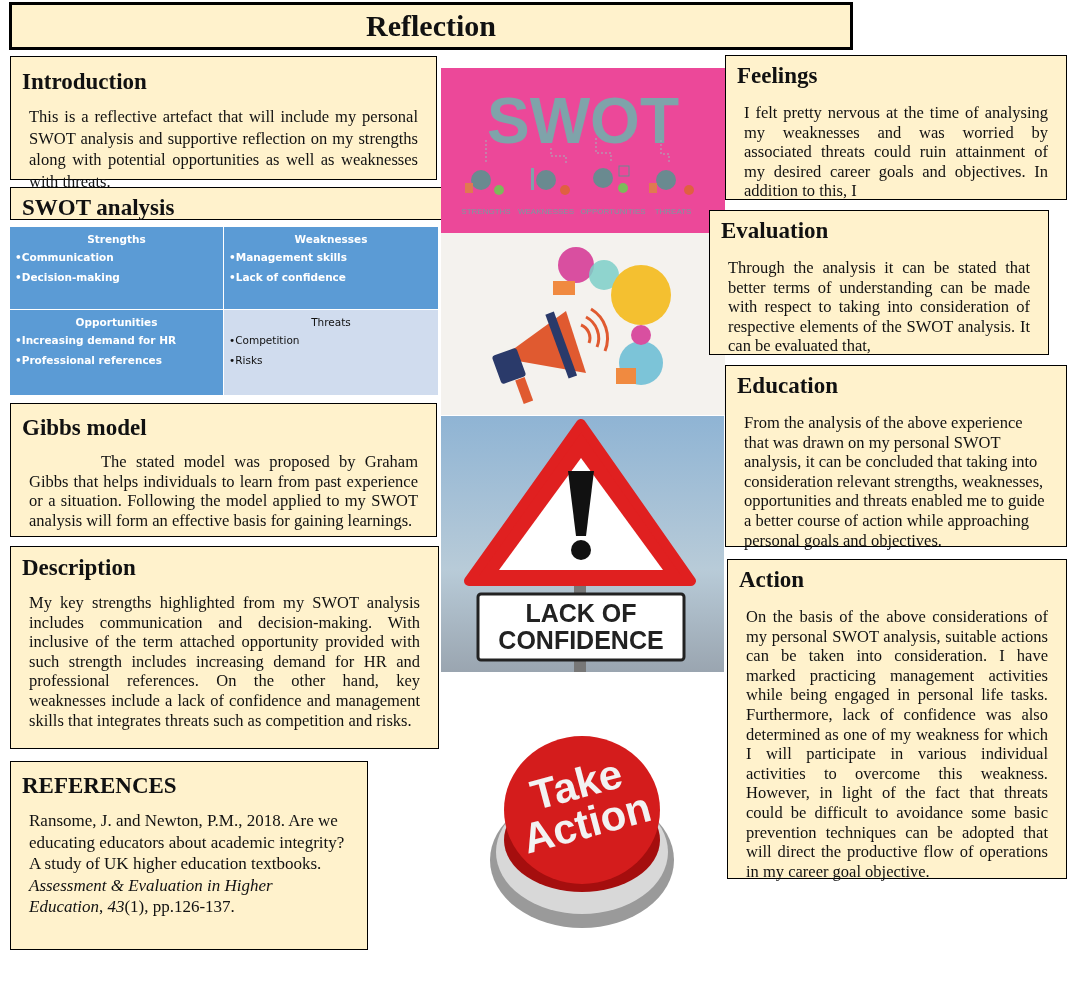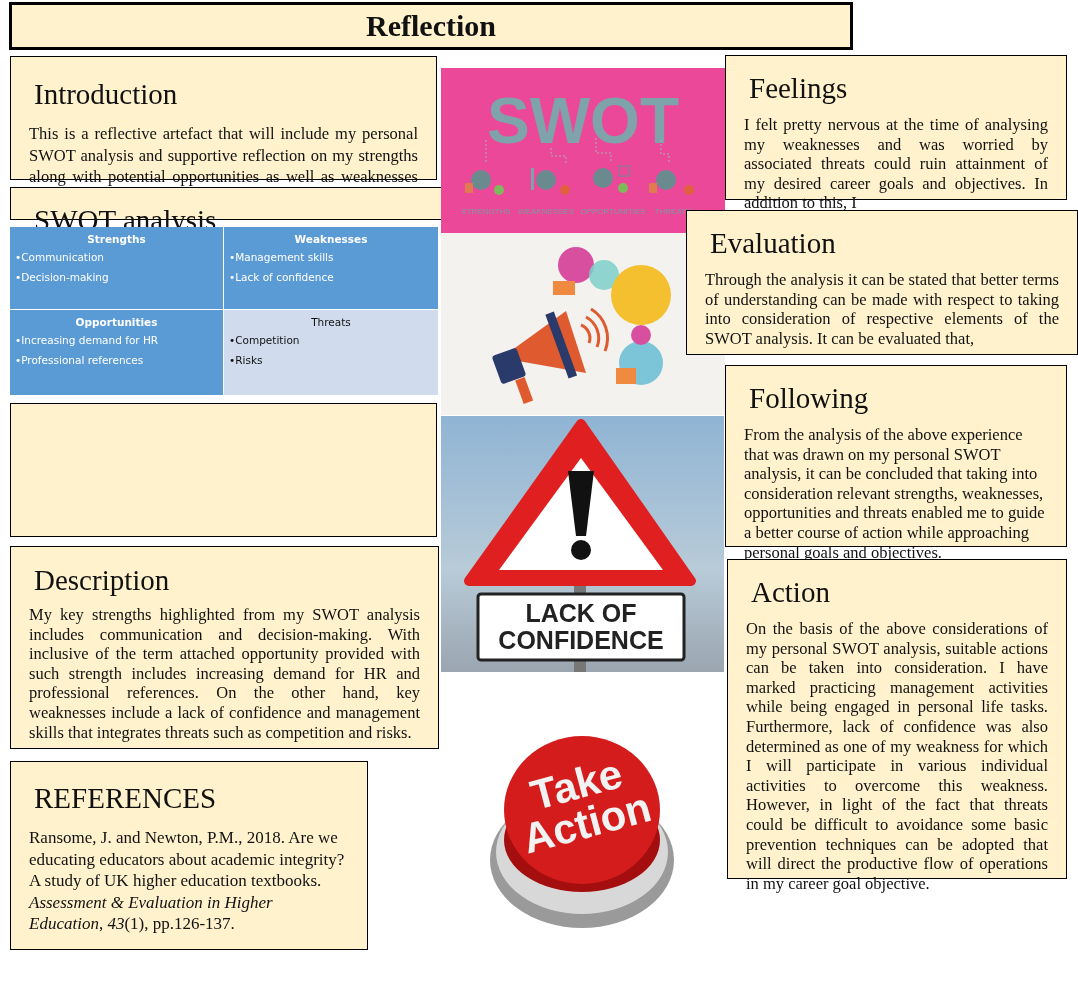--- a/index.html
+++ b/index.html
@@ -8,34 +8,34 @@
       font-family: "Liberation Serif", "DejaVu Serif", serif; color: #111;
     }
     .box {
       position: absolute; background: #fff2cc; border: 1px solid #000; box-sizing: border-box;
     }
     .title-bar {
       left: 9px; top: 2px; width: 844px; height: 48px; border: 3px solid #000;
       display: flex; align-items: center; justify-content: center;
     }
     .title-bar h1 { margin: 0; font-size: 30px; font-weight: bold; }
-    .box h2 { margin: 16px; font-size: 29px; font-weight: normal; line-height: 26px; }
+    .box h2 { margin: 4px; font-size: 23px; font-weight: bold; line-height: 26px; }
     .box p { margin: 11px; font-size: 16.5px; line-height: 19.6px; text-align: justify; }
     .box p.left { text-align: left; }
     .box p.refs { text-align: left; font-size: 17px; line-height: 21.5px; }
     .pad { padding: 6px 7px 4px 7px; }
 
     .swot {
       position: absolute; left: 10px; top: 227px; width: 428px; height: 168px;
       display: grid; grid-template-columns: 214px 214px; grid-template-rows: 83px 85px;
       font-family: "DejaVu Sans", "Liberation Sans", sans-serif;
     }
     .quad { box-sizing: border-box; padding: 6px 5px; font-size: 10.5px; }
     .quad .qh { text-align: center; font-weight: bold; margin-bottom: 6px; }
-    .quad .qi { margin: 0 0 8px 0; font-weight: normal; }
+    .quad .qi { margin: 0 0 8px 0; font-weight: bold; }
     .quad.blue { background: #5b9bd5; color: #fff; }
     .quad.light { background: #d0dcee; color: #111; }
     .quad.light .qh, .quad.light .qi { font-weight: normal; }
     .q-s { border-right: 1px solid #fff; border-bottom: 1px solid #fff; }
     .q-w { border-bottom: 1px solid #fff; }
     .q-o { border-right: 1px solid #fff; }
 
     .img { position: absolute; overflow: hidden; }
   </style>
 </head>
@@ -71,20 +71,22 @@
     <div class="qi"><span>•</span><span>Professional references</span></div>
   </div>
   <div class="quad light">
     <div class="qh">Threats</div>
     <div class="qi"><span>•</span><span>Competition</span></div>
     <div class="qi"><span>•</span><span>Risks</span></div>
   </div>
 </div>
 
 <div class="box pad" style="left:10px; top:403px; width:427px; height:134px; padding-top:7px;">
+  <h2>Gibbs model</h2>
+  <p style="text-indent:72px;">The stated model was proposed by Graham Gibbs that helps individuals to learn from past experience or a situation. Following the model applied to my SWOT analysis will form an effective basis for gaining learnings.</p>
 </div>
 
 <div class="box pad" style="left:10px; top:546px; width:429px; height:203px; padding-top:4px;">
   <h2 style="margin-bottom:12px;">Description</h2>
   <p>My key strengths highlighted from my SWOT analysis includes communication and decision-making. With inclusive of the term attached opportunity provided with such strength includes increasing demand for HR and professional references. On the other hand, key weaknesses include a lack of confidence and management skills that integrates threats such as competition and risks.</p>
 </div>
 
 <div class="box pad" style="left:10px; top:761px; width:358px; height:189px; padding-top:7px;">
   <h2>REFERENCES</h2>
   <p class="refs"><span>Ransome, J. and Newton, P.M., 2018. Are we educating educators about academic integrity? A study of UK higher education textbooks. </span><i>Assessment &amp; Evaluation in Higher Education</i><span>, </span><i>43</i><span>(1), pp.126-137.</span></p>
@@ -167,26 +169,26 @@
       <text x="141" y="138" font-size="42">Action</text>
     </g>
   </svg>
 </div>
 
 <div class="box pad" style="left:725px; top:55px; width:342px; height:145px; padding-top:3px;">
   <h2 style="margin-bottom:14px;">Feelings</h2>
   <p>I felt pretty nervous at the time of analysing my weaknesses and was worried by associated threats could ruin attainment of my desired career goals and objectives. In addition to this, I</p>
 </div>
 
-<div class="box pad" style="left:686px; top:210px; width:392px; height:145px; padding-top:3px;">
+<div class="box pad" style="left:709px; top:210px; width:340px; height:145px; padding-top:3px;">
   <h2 style="margin-bottom:14px;">Evaluation</h2>
   <p>Through the analysis it can be stated that better terms of understanding can be made with respect to taking into consideration of respective elements of the SWOT analysis. It can be evaluated that,</p>
 </div>
 
 <div class="box pad" style="left:725px; top:365px; width:342px; height:182px; padding-top:3px;">
-  <h2 style="margin-bottom:14px;">Following</h2>
+  <h2 style="margin-bottom:14px;">Education</h2>
   <p class="left">From the analysis of the above experience that was drawn on my personal SWOT analysis, it can be concluded that taking into consideration relevant strengths, weaknesses, opportunities and threats enabled me to guide a better course of action while approaching personal goals and objectives.</p>
 </div>
 
 <div class="box pad" style="left:727px; top:559px; width:340px; height:320px; padding-top:3px;">
   <h2 style="margin-bottom:14px;">Action</h2>
   <p>On the basis of the above considerations of my personal SWOT analysis, suitable actions can be taken into consideration. I have marked practicing management activities while being engaged in personal life tasks. Furthermore, lack of confidence was also determined as one of my weakness for which I will participate in various individual activities to overcome this weakness. However, in light of the fact that threats could be difficult to avoidance some basic prevention techniques can be adopted that will direct the productive flow of operations in my career goal objective.</p>
 </div>
 
 </body></html>

